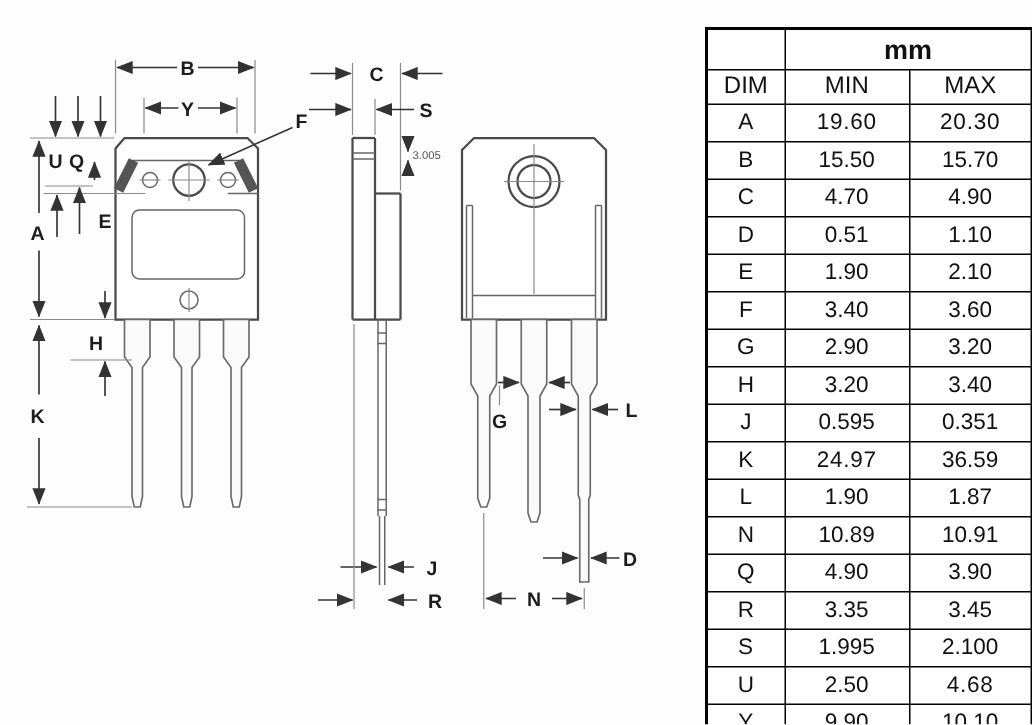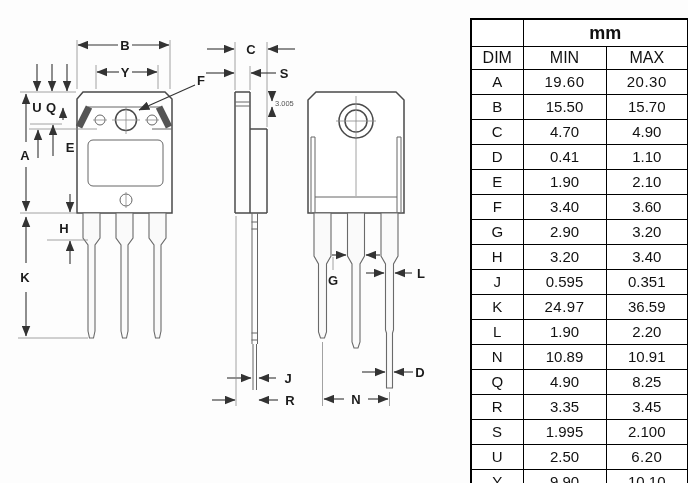--- a/index.html
+++ b/index.html
@@ -220,21 +220,21 @@
           <td>15.50</td>
           <td>15.70</td>
         </tr>
   <tr class="data">
           <td>C</td>
           <td>4.70</td>
           <td>4.90</td>
         </tr>
   <tr class="data">
           <td>D</td>
-          <td>0.41</td>
+          <td>0.51</td>
           <td>1.10</td>
         </tr>
   <tr class="data">
           <td>E</td>
           <td>1.90</td>
           <td>2.10</td>
         </tr>
   <tr class="data">
           <td>F</td>
           <td>3.40</td>
@@ -256,46 +256,46 @@
           <td>0.351</td>
         </tr>
   <tr class="data">
           <td>K</td>
           <td class="b">24.97</td>
           <td>36.59</td>
         </tr>
   <tr class="data">
           <td>L</td>
           <td>1.90</td>
-          <td>2.20</td>
+          <td>1.87</td>
         </tr>
   <tr class="data">
           <td>N</td>
           <td>10.89</td>
           <td>10.91</td>
         </tr>
   <tr class="data">
           <td>Q</td>
           <td>4.90</td>
-          <td>8.25</td>
+          <td>3.90</td>
         </tr>
   <tr class="data">
           <td>R</td>
           <td>3.35</td>
           <td>3.45</td>
         </tr>
   <tr class="data">
           <td class="b">S</td>
           <td>1.995</td>
           <td>2.100</td>
         </tr>
   <tr class="data">
           <td>U</td>
           <td>2.50</td>
-          <td class="b">6.20</td>
+          <td class="b">4.68</td>
         </tr>
   <tr class="data">
           <td>Y</td>
           <td>9.90</td>
           <td>10.10</td>
         </tr>
 </tbody>
     </table>
 
 </div>

